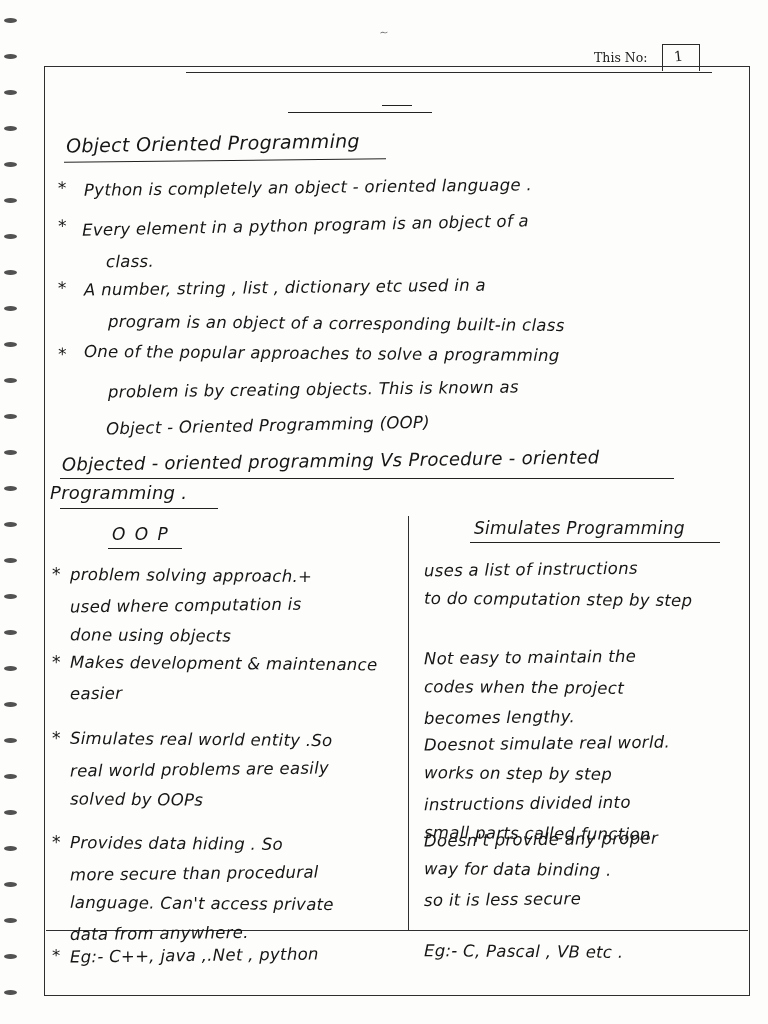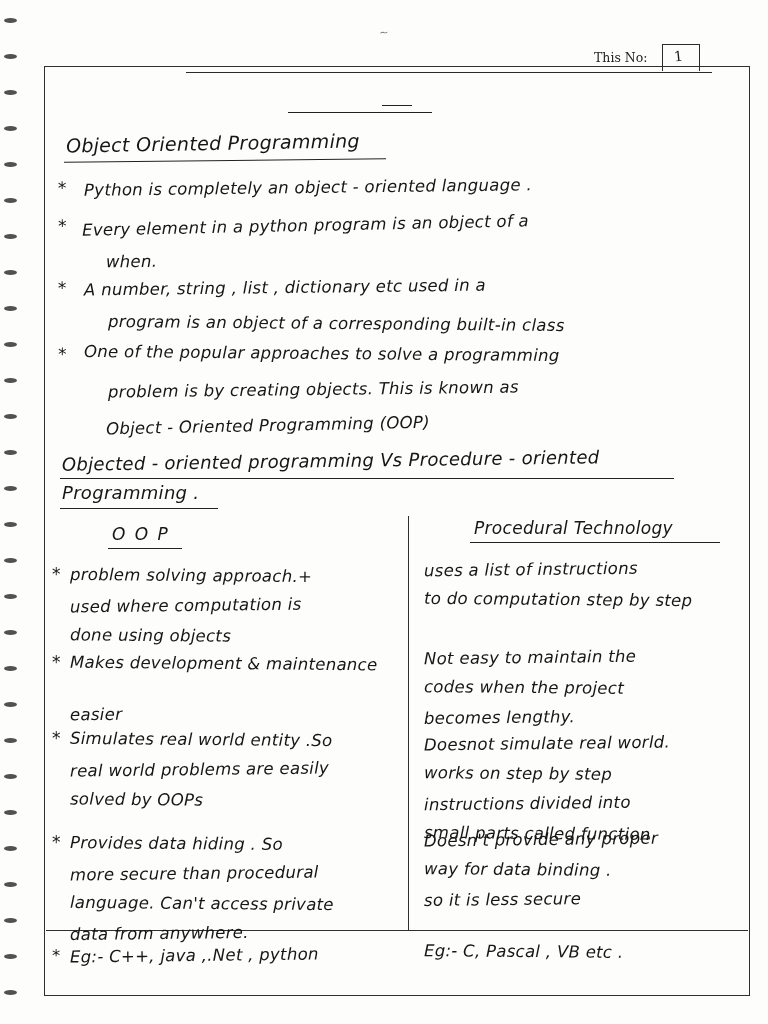--- a/index.html
+++ b/index.html
@@ -178,21 +178,21 @@
     line-height: 20px;
   }
 
   .h2 {
     left: 62px;
     top: 450px;
     font-size: 18px;
     transform: rotate(-0.8deg);
   }
   .h2b {
-    left: 62px;
+    left: 50px;
     top: 482px;
     font-size: 18px;
   }
   .h2-underline-1 {
     position: absolute;
     left: 60px;
     top: 478px;
     width: 614px;
     border-top: 1.4px solid #222;
   }
@@ -307,51 +307,51 @@
   <div class="module-num-underline"></div>
 
   <div class="hw h1">Object Oriented Programming</div>
   <div class="h1-underline"></div>
 
   <div id="s1-points">
       <div class="hw bullet rot1" style="left: 58px; top: 178px;">*</div>
       <div class="hw body-line rot1" style="left: 84px; top: 178px;">Python   is   completely   an   object - oriented   language .</div>
       <div class="hw bullet rot2" style="left: 58px; top: 216px;">*</div>
       <div class="hw body-line rot2" style="left: 82px; top: 216px;">Every element in a python program is an object of a</div>
-      <div class="hw body-line rot1" style="left: 106px; top: 252px;">when.</div>
+      <div class="hw body-line rot1" style="left: 106px; top: 252px;">class.</div>
       <div class="hw bullet rot1" style="left: 58px; top: 278px;">*</div>
       <div class="hw body-line rot1" style="left: 84px; top: 278px;">A number, string , list , dictionary etc used in a</div>
       <div class="hw body-line rot3" style="left: 108px; top: 314px;">program is an object of a corresponding built-in class</div>
       <div class="hw bullet rot3" style="left: 58px; top: 344px;">*</div>
       <div class="hw body-line rot3" style="left: 84px; top: 344px;">One of the popular approaches to solve a programming</div>
       <div class="hw body-line rot1" style="left: 108px; top: 380px;">problem is by creating objects. This is known as</div>
       <div class="hw body-line rot2" style="left: 106px; top: 416px;">Object - Oriented  Programming  (OOP)</div>
     </div>
 
   <div class="hw h2">Objected - oriented programming  Vs   Procedure - oriented</div>
   <div class="h2-underline-1"></div>
   <div class="hw h2b">Programming .</div>
   <div class="h2-underline-2"></div>
 
   <div class="col-divider"></div>
   <div class="row-divider"></div>
 
   <div class="hw col-head-oop">O O P</div>
   <div class="col-head-oop-underline"></div>
-  <div class="hw col-head-proc">Procedural Technology</div>
+  <div class="hw col-head-proc">Simulates Programming</div>
   <div class="col-head-proc-underline"></div>
 
   <div id="oop-col">
       <div class="hw bullet" style="left: 52px; top: 564px;">*</div>
       <div class="hw cell-text rot3" style="left: 70px; top: 562px;">problem solving approach.+</div>
       <div class="hw cell-text rot1" style="left: 70px; top: 592px;">used where computation is</div>
       <div class="hw cell-text rot3" style="left: 70px; top: 622px;">done using objects</div>
       <div class="hw bullet" style="left: 52px; top: 652px;">*</div>
       <div class="hw cell-text rot3" style="left: 70px; top: 650px;">Makes development &amp; maintenance</div>
-      <div class="hw cell-text rot1" style="left: 70px; top: 680px; margin-top: 21px;">easier</div>
+      <div class="hw cell-text rot1" style="left: 70px; top: 680px;">easier</div>
       <div class="hw bullet" style="left: 52px; top: 728px;">*</div>
       <div class="hw cell-text rot3" style="left: 70px; top: 726px;">Simulates  real world entity .So</div>
       <div class="hw cell-text rot1" style="left: 70px; top: 756px;">real world problems are easily</div>
       <div class="hw cell-text rot3" style="left: 70px; top: 786px;">solved by OOPs</div>
       <div class="hw bullet" style="left: 52px; top: 832px;">*</div>
       <div class="hw cell-text rot3" style="left: 70px; top: 830px;">Provides  data hiding . So</div>
       <div class="hw cell-text rot1" style="left: 70px; top: 860px;">more secure than procedural</div>
       <div class="hw cell-text rot3" style="left: 70px; top: 890px;">language. Can't access private</div>
       <div class="hw cell-text rot1" style="left: 70px; top: 920px;">data from anywhere.</div>
     </div>

